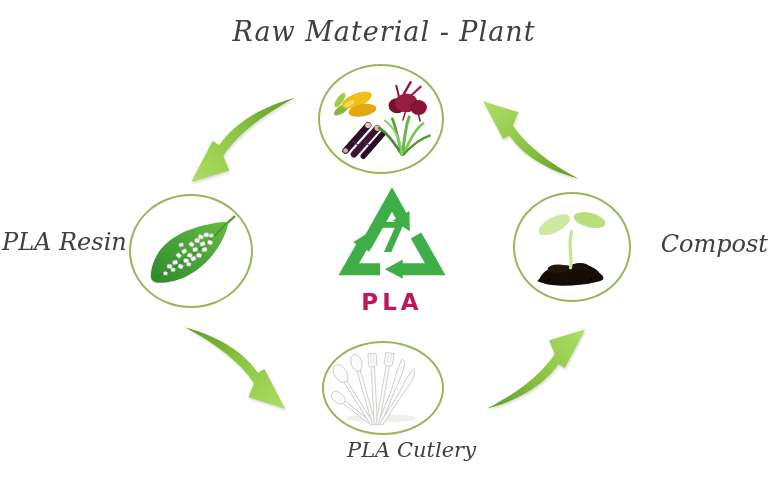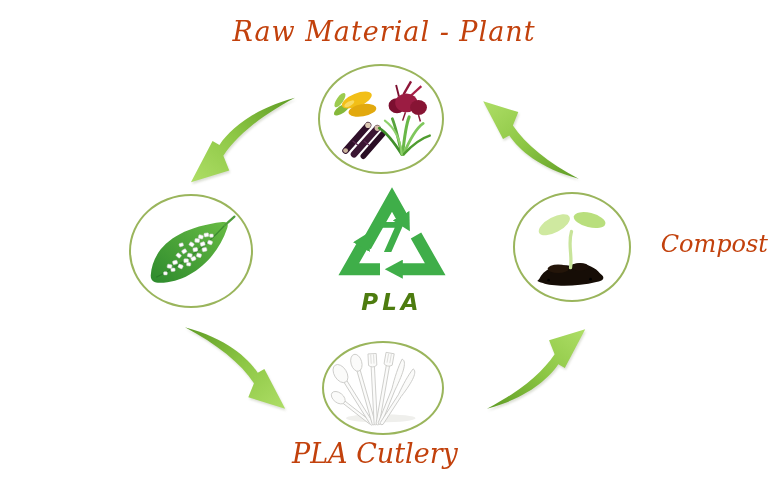--- a/index.html
+++ b/index.html
@@ -1,26 +1,26 @@
 <!DOCTYPE html>
 <html><head>
 <meta charset="utf-8">
 <style>
   html,body{margin:0;padding:0;background:#ffffff;}
   body{width:768px;height:480px;overflow:hidden;position:relative;
        font-family:"Liberation Serif", serif;}
   .canvas{position:absolute;inset:0;background:#fff;}
 
   
-  .label{position:absolute;font-style:italic;color:#c2410c;white-space:nowrap;
+  .label{position:absolute;font-style:italic;color:#404040;white-space:nowrap;
          font-family:"DejaVu Serif","Liberation Serif",serif;}
   .title{top:16px;left:0;width:768px;text-align:center;font-size:27px;letter-spacing:1px;}
   .lbl-resin{top:228px;left:2px;width:124px;text-align:center;font-size:24px;}
   .lbl-compost{top:230px;left:642px;width:126px;text-align:right;font-size:24px;}
-  .lbl-cutlery{top:438px;left:292px;width:184px;text-align:left;font-size:27px;}
+  .lbl-cutlery{top:438px;left:292px;width:184px;text-align:right;font-size:21px;}
 
   
   .node{position:absolute;border:2px solid #9ab55c;border-radius:50%;background:#fff;
         display:flex;align-items:center;justify-content:center;box-sizing:border-box;}
   .node svg{width:92%;height:92%;}
   .node-top{left:318px;top:64px;width:126px;height:110px;}
   .node-left{left:129px;top:194px;width:124px;height:114px;}
   .node-right{left:513px;top:192px;width:118px;height:110px;}
   .node-bottom{left:322px;top:341px;width:122px;height:94px;}
 
@@ -36,21 +36,21 @@
   .arrow-tr svg{transform:scaleY(-1);}
 
   
   .center-symbol{position:absolute;left:330px;top:184px;width:124px;height:130px;}
   .center-symbol svg{position:absolute;left:0;top:0;width:124px;height:96px;}
   .resin-number{position:absolute;left:0;top:34px;width:124px;text-align:center;
         font-family:"DejaVu Sans","Liberation Sans",sans-serif;
         font-weight:bold;font-size:40px;color:#3fae49;line-height:1;}
   .resin-material{position:absolute;left:0;bottom:0;width:124px;text-align:center;
         font-family:"DejaVu Sans","Liberation Sans",sans-serif;
-        font-weight:bold;font-size:23px;color:#4d7c0f;letter-spacing:4px;line-height:1;font-style:italic;}
+        font-weight:bold;font-size:23px;color:#be185d;letter-spacing:4px;line-height:1;}
   .defs-holder{position:absolute;width:0;height:0;overflow:hidden;}
 </style>
 </head>
 <body>
 
 <div class="canvas">
 
   <svg class="defs-holder" aria-hidden="true">
     <defs>
       <linearGradient id="swooshGrad" x1="100%" y1="0%" x2="0%" y2="100%">
@@ -60,20 +60,21 @@
       </linearGradient>
       <linearGradient id="leafGrad" x1="0%" y1="100%" x2="100%" y2="0%">
         <stop offset="0%" stop-color="#2d8a2d"></stop>
         <stop offset="100%" stop-color="#67bb43"></stop>
       </linearGradient>
       <path id="swoosh-path" fill="url(#swooshGrad)" d="M114,12 C70,24 48,44 37,60 L30,56 L8,98 L47,86 L41,71 C55,50 80,30 114,12 Z"></path>
     </defs>
   </svg>
 
   <div class="label title">Raw Material - Plant</div>
+  <div class="label lbl-resin">PLA Resin</div>
   <div class="label lbl-compost">Compost</div>
   <div class="label lbl-cutlery">PLA Cutlery</div>
 
   <div class="node node-top">
     <svg viewBox="0 0 120 100">
 
       <g>
         <ellipse transform="rotate(-55 16 30)" cx="16" cy="30" rx="9" ry="3.5" fill="#9ccb4f"></ellipse>
         <ellipse transform="rotate(-35 18 40)" cx="18" cy="40" rx="10" ry="4" fill="#85b83a"></ellipse>
         <ellipse transform="rotate(-22 34 30)" cx="34" cy="30" rx="17" ry="7" fill="#f2bf17"></ellipse>

